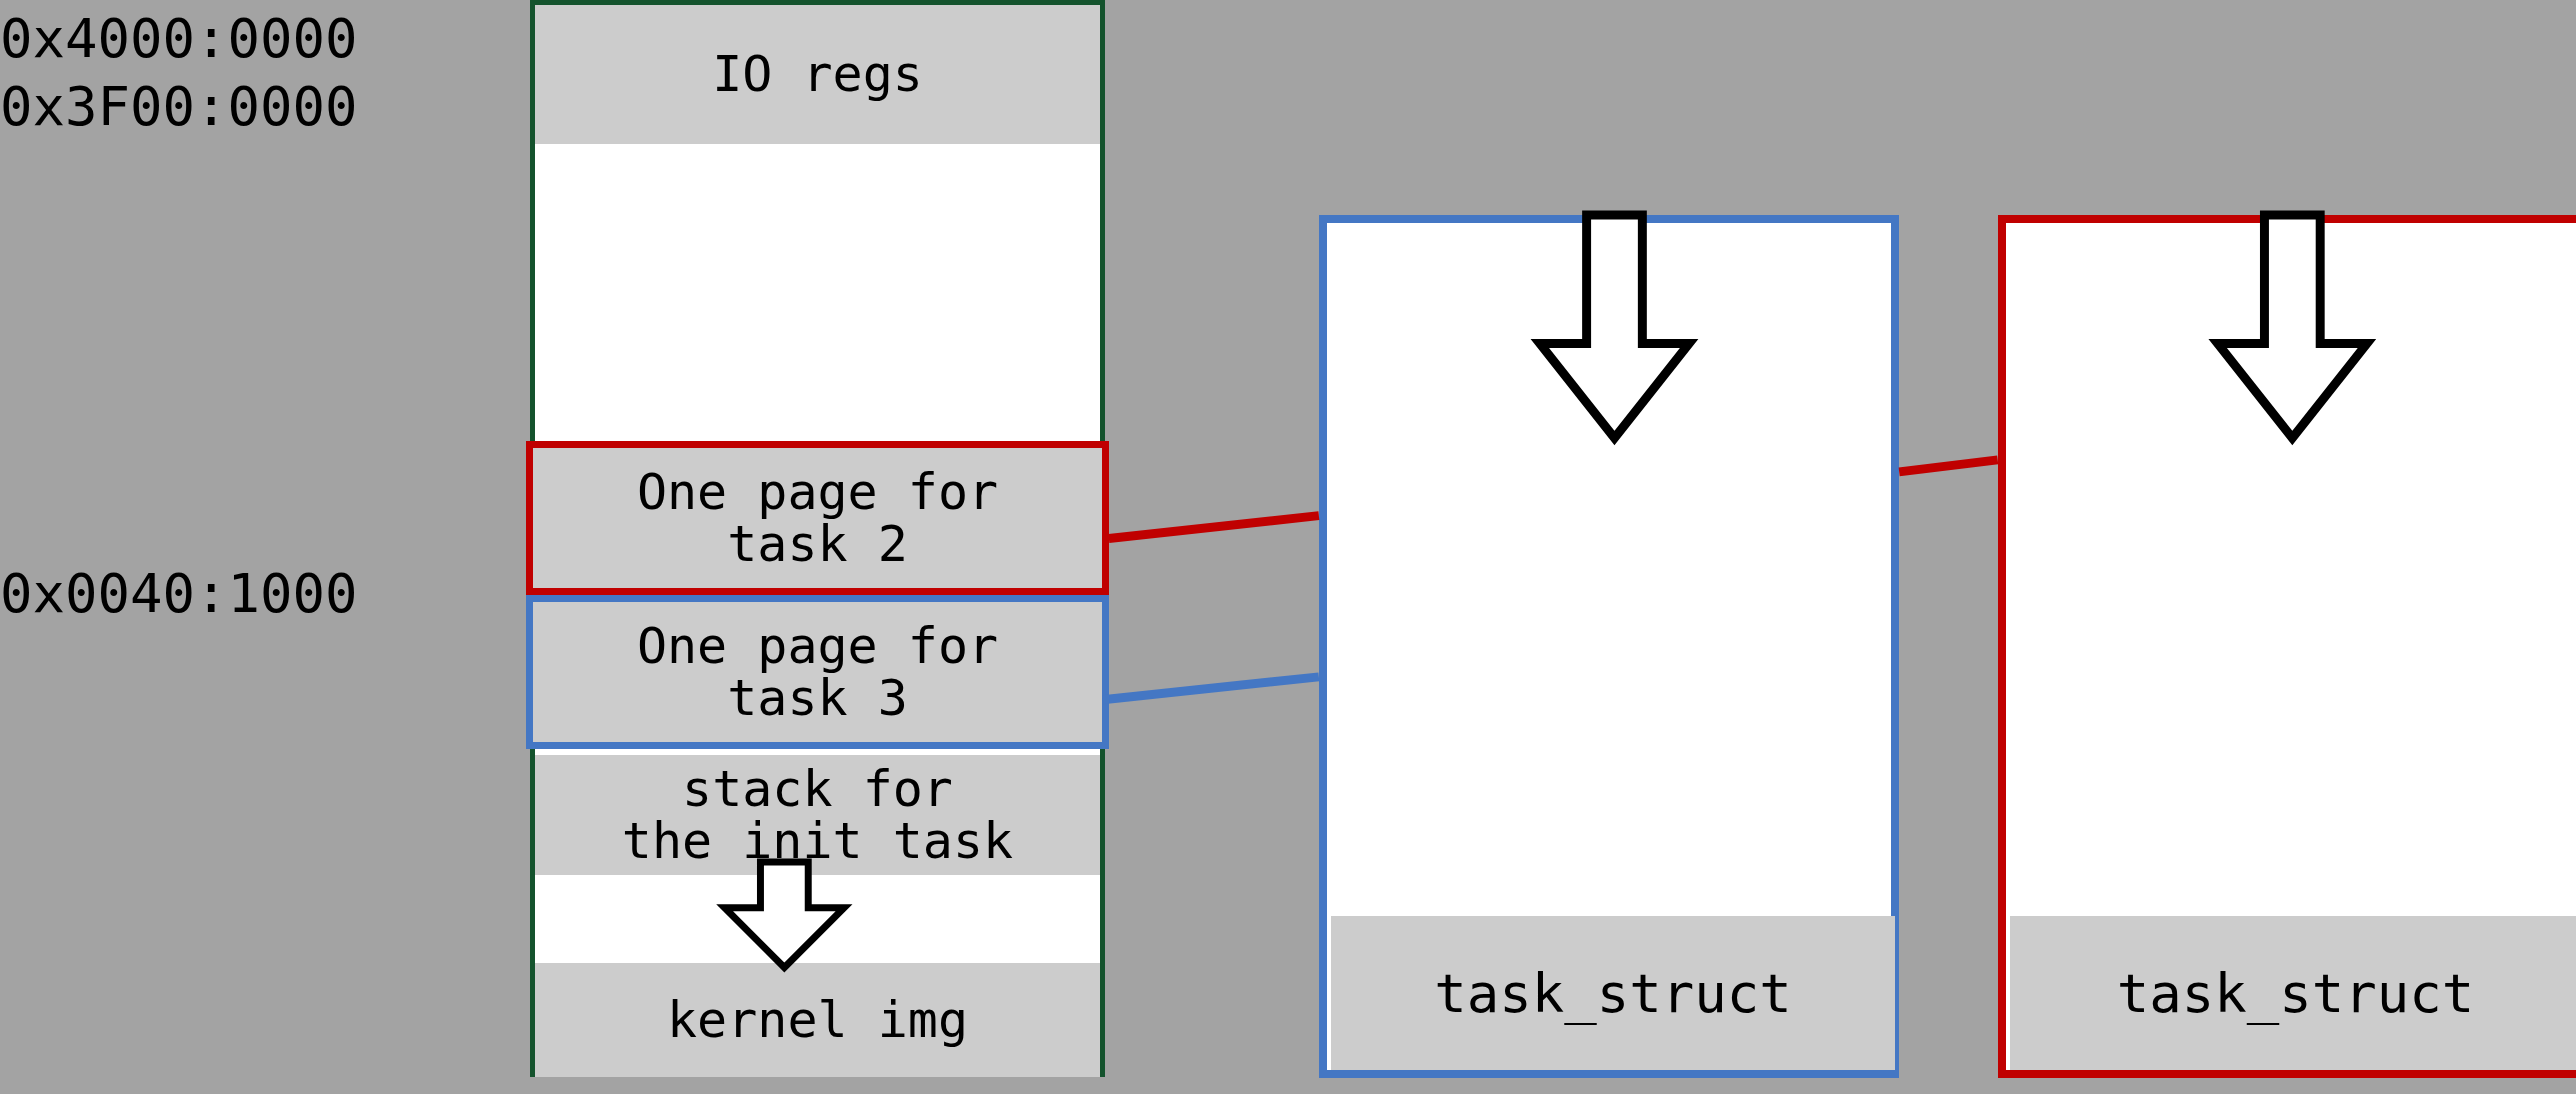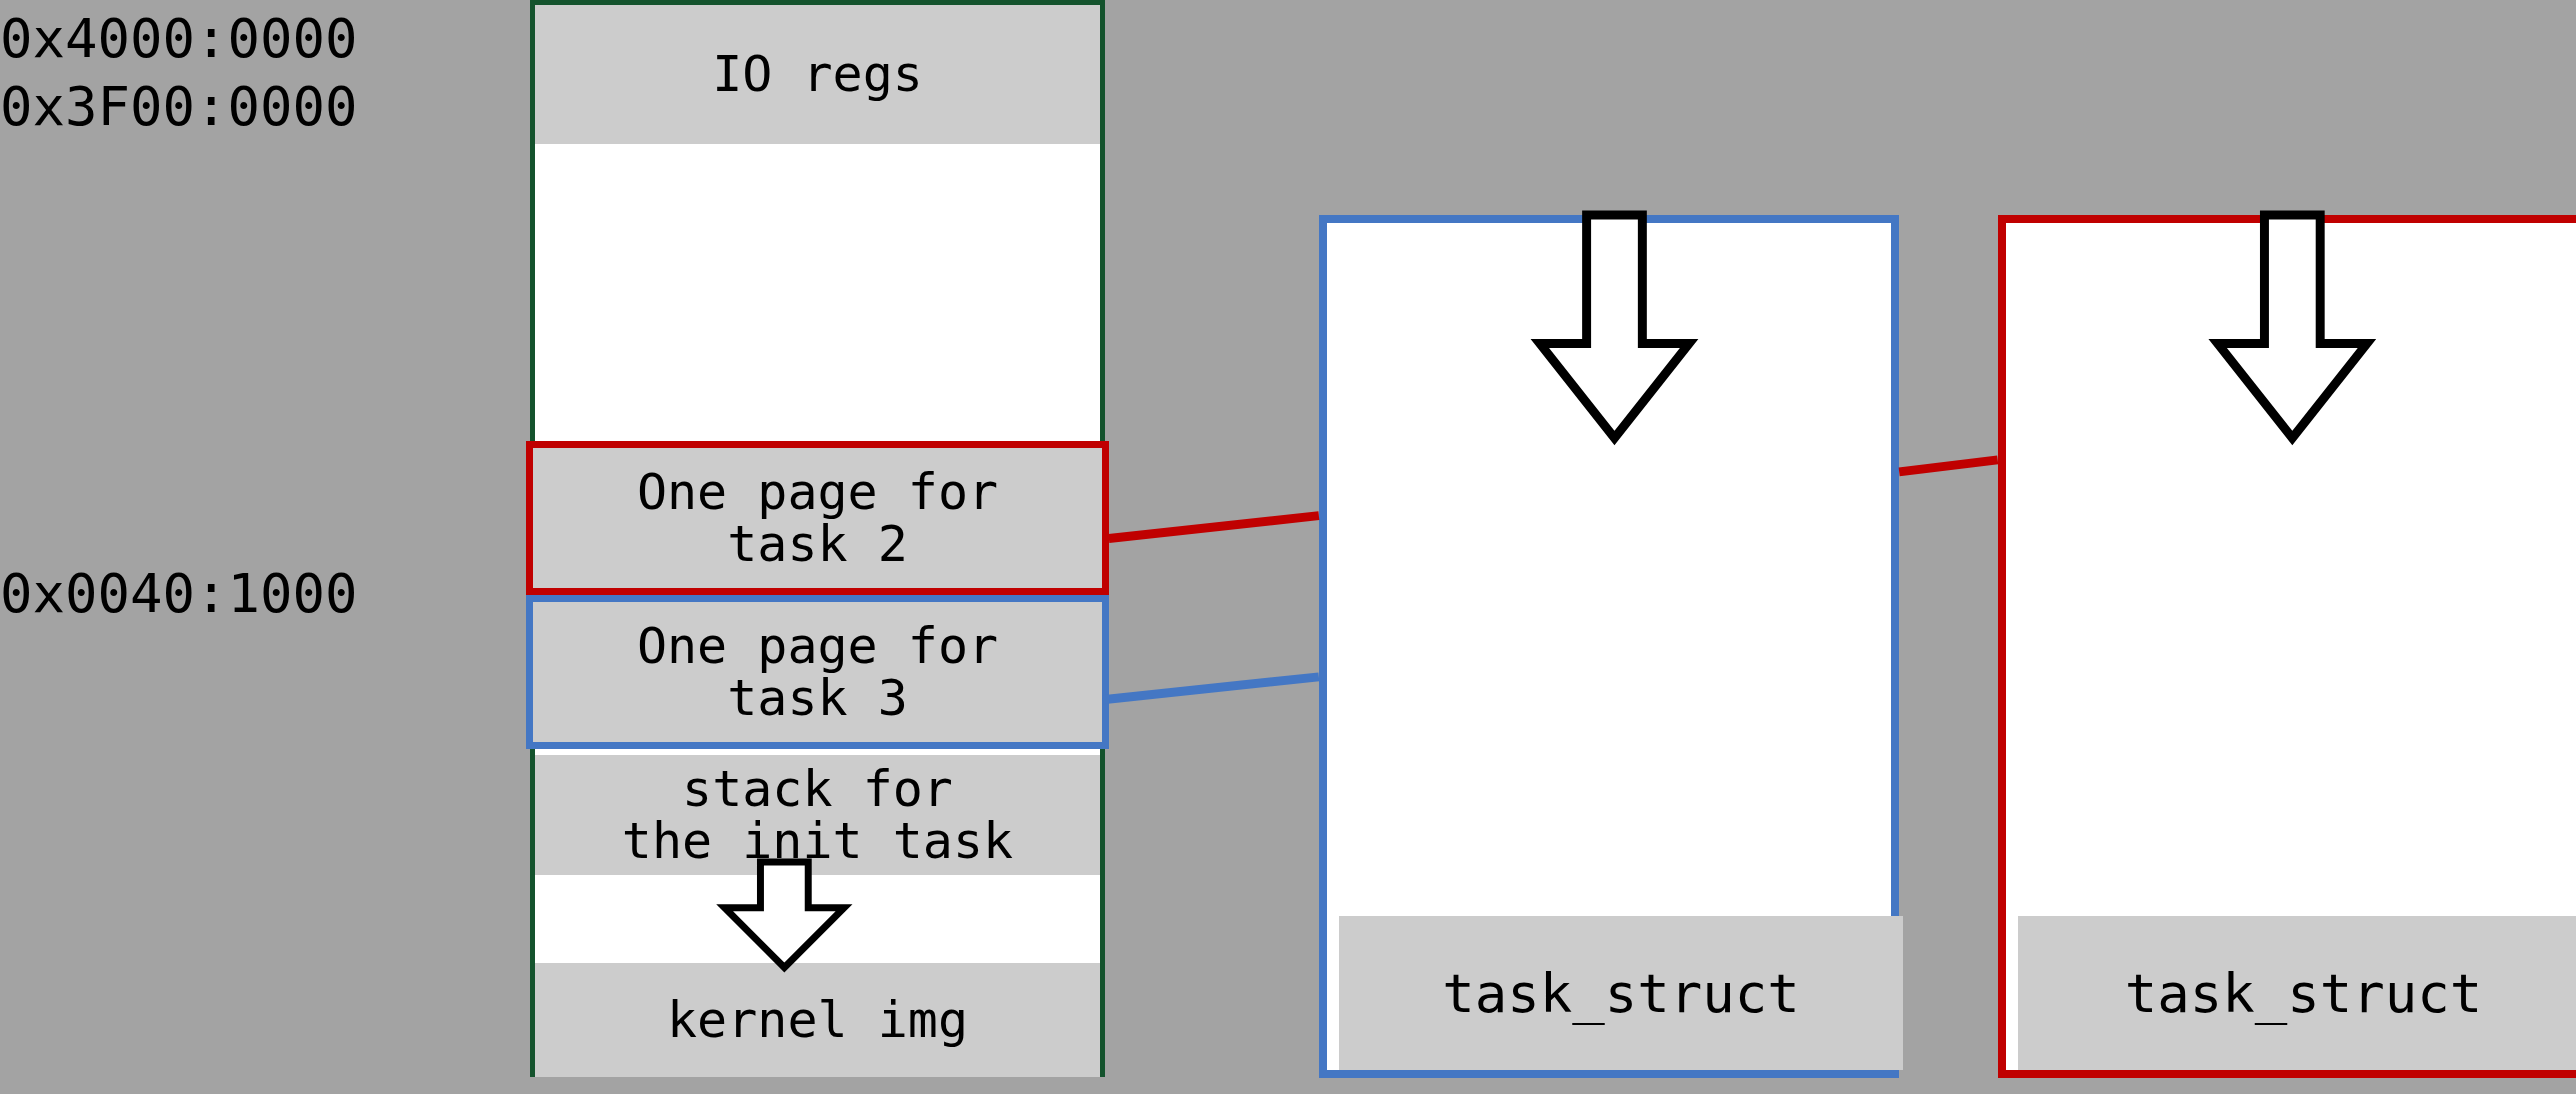--- a/index.html
+++ b/index.html
@@ -78,21 +78,21 @@
   
   .struct-panel {
     position: absolute;
     box-sizing: border-box;
     background: #ffffff;
   }
   #task-struct-panel-1 { border: 8px solid #4477c4; }
   #task-struct-panel-2 { border: 8px solid #c00000; }
   .struct-footer {
     position: absolute;
-    left: 12px;
+    left: 4px;
     bottom: 0;
     width: 100%;
     background: #cccccc;
     display: flex;
     align-items: center;
     justify-content: center;
     font-family: "DejaVu Sans Mono", monospace;
     font-size: 54px;
     color: #000000;
   }

